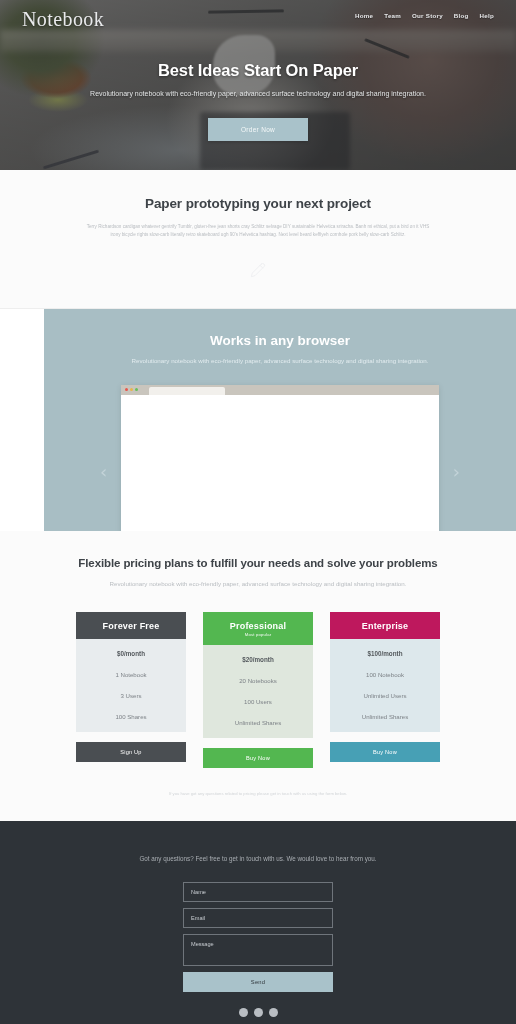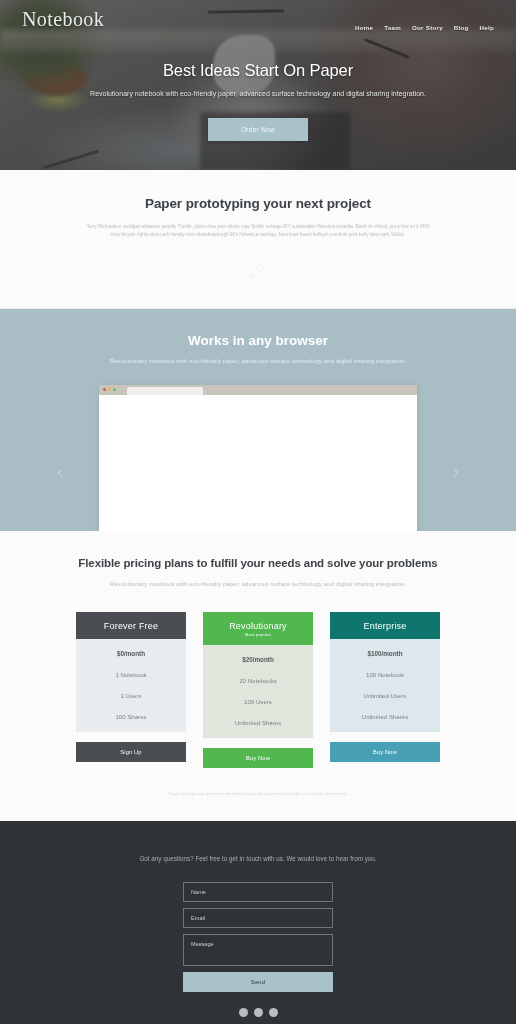--- a/index.html
+++ b/index.html
@@ -66,36 +66,36 @@
     position: absolute; top: 112px; left: 200px; width: 150px; height: 58px;
     background: rgba(32,32,36,0.55); filter: blur(2px); border-radius: 3px;
   }
   .hero-overlay {
     position: absolute; inset: 0;
     background: rgba(48,50,52,0.50);
   }
   .hero-inner { position: relative; z-index: 3; }
 
   .navbar {
-    display: flex; align-items: flex-end; justify-content: space-between;
+    display: flex; align-items: flex-start; justify-content: space-between;
     padding: 8px 22px 0 22px;
   }
   .logo {
     color: #e9eaec; font-size: 20px; font-weight: 400;
     font-family: "Liberation Serif", serif;
     letter-spacing: 0.4px; text-shadow: 0 1px 2px rgba(0,0,0,0.3);
   }
   .nav-links { display: flex; gap: 11px; padding-top: 4px; }
   .nav-links a {
     color: #e6e7e9; font-size: 6.2px; font-weight: bold;
     text-decoration: none; letter-spacing: 0.25px;
     text-shadow: 0 1px 1px rgba(0,0,0,0.4);
   }
   .hero-title {
-    text-align: center; color: #ffffff; font-size: 16.5px; font-weight: normal;
+    text-align: center; color: #ffffff; font-size: 16.5px; font-weight: bold;
     margin-top: 30px; letter-spacing: -0.1px;
     text-shadow: 0 1px 3px rgba(0,0,0,0.45);
   }
   .hero-sub {
     text-align: center; color: #e3e5e6; font-size: 7px; line-height: 1.62;
     margin-top: 8px; text-shadow: 0 1px 2px rgba(0,0,0,0.45);
   }
   .hero-btn {
     display: block; width: 100px; margin: 19px auto 0 auto;
     background: #a9c2ca; color: #f4f8f9;
@@ -160,21 +160,21 @@
   .pricing .sub {
     font-size: 6.2px; color: #b9bdc1; line-height: 1.7; margin-top: 10px;
   }
   .plans {
     display: flex; gap: 17px; justify-content: center; margin-top: 22px;
   }
   .plan { width: 110px; text-align: center; }
   .plan-head {
     padding: 9px 0 8px 0; color: #ffffff;
   }
-  .plan-head .nm { font-size: 9px; font-weight: normal; letter-spacing: 0.2px; text-align: center; }
+  .plan-head .nm { font-size: 9px; font-weight: bold; letter-spacing: 0.2px; text-align: center; }
   .plan-head .tag { font-size: 4.2px; margin-top: 1px; letter-spacing: 0.2px; opacity: 0.95; }
   .plan-body { padding: 11px 0 12px 0; }
   .plan-body .price { font-size: 6.3px; font-weight: bold; color: #53585c; }
   .plan-body .feat { font-size: 6.1px; color: #7d8287; margin-top: 14px; }
   .plan-btn {
     display: block; width: 100%; border: none; cursor: pointer;
     color: #ffffff; font-size: 5.6px; padding: 7px 0; margin-top: 10px;
     letter-spacing: 0.2px;
   }
   .note {
@@ -249,21 +249,21 @@
     <h2>Paper prototyping your next project</h2>
     <p>Terry Richardson cardigan whatever gentrify Tumblr, gluten-free jean shorts cray Schlitz selvage DIY sustainable Helvetica sriracha. Banh mi ethical, put a bird on it VHS irony bicycle rights slow-carb literally retro skateboard ugh 90's Helvetica hashtag. Next level beard keffiyeh cornhole pork belly slow-carb Schlitz.</p>
     <div class="proto-icon">
       <svg width="16" height="16" viewBox="0 0 24 24" fill="none" stroke="#eceef0" stroke-width="1.3" stroke-linecap="round" stroke-linejoin="round">
         <path d="M17 3a2.8 2.8 0 0 1 4 4L7.5 20.5 2 22l1.5-5.5L17 3z"></path>
         <path d="M15 5l4 4"></path>
       </svg>
     </div>
   </section>
 
-  <section class="browser-sec" style="background: rgb(168, 190, 196);">
+  <section class="browser-sec" style="background: rgb(168, 190, 196); margin-left: 44px;">
     <h2>Works in any browser</h2>
     <p class="sub">Revolutionary notebook with eco-friendly paper, advanced surface technology and digital sharing integration.</p>
 
     <div class="arrow left">‹</div>
     <div class="arrow right">›</div>
 
     <div class="mock">
       <div class="mock-bar">
         <div class="dots">
           <div class="dot r"></div>
@@ -290,34 +290,34 @@
           <div class="price">$0/month</div>
           <div class="feat">1 Notebook</div>
           <div class="feat">3 Users</div>
           <div class="feat">100 Shares</div>
         </div>
         <button class="plan-btn" id="btn0" style="background: rgb(74, 78, 82);">Sign Up</button>
       </div>
 
       <div class="plan">
         <div class="plan-head" id="head1" style="background: rgb(83, 183, 80);">
-          <div class="nm">Revolutionary</div>
+          <div class="nm">Professional</div>
           <div class="tag">Most popular</div>
         </div>
         <div class="plan-body" id="body1" style="background: rgb(223, 231, 221);">
           <div class="price">$20/month</div>
           <div class="feat">20 Notebooks</div>
           <div class="feat">100 Users</div>
           <div class="feat">Unlimited Shares</div>
         </div>
         <button class="plan-btn" id="btn1" style="background: rgb(83, 183, 80);">Buy Now</button>
       </div>
 
       <div class="plan">
-        <div class="plan-head" id="head2" style="background: #0f766e;">
+        <div class="plan-head" id="head2" style="background: #be185d;">
           <div class="nm">Enterprise</div>
         </div>
         <div class="plan-body" id="body2" style="background: rgb(221, 232, 236);">
           <div class="price">$100/month</div>
           <div class="feat">100 Notebook</div>
           <div class="feat">Unlimited Users</div>
           <div class="feat">Unlimited Shares</div>
         </div>
         <button class="plan-btn" id="btn2" style="background: rgb(71, 160, 181);">Buy Now</button>
       </div>

